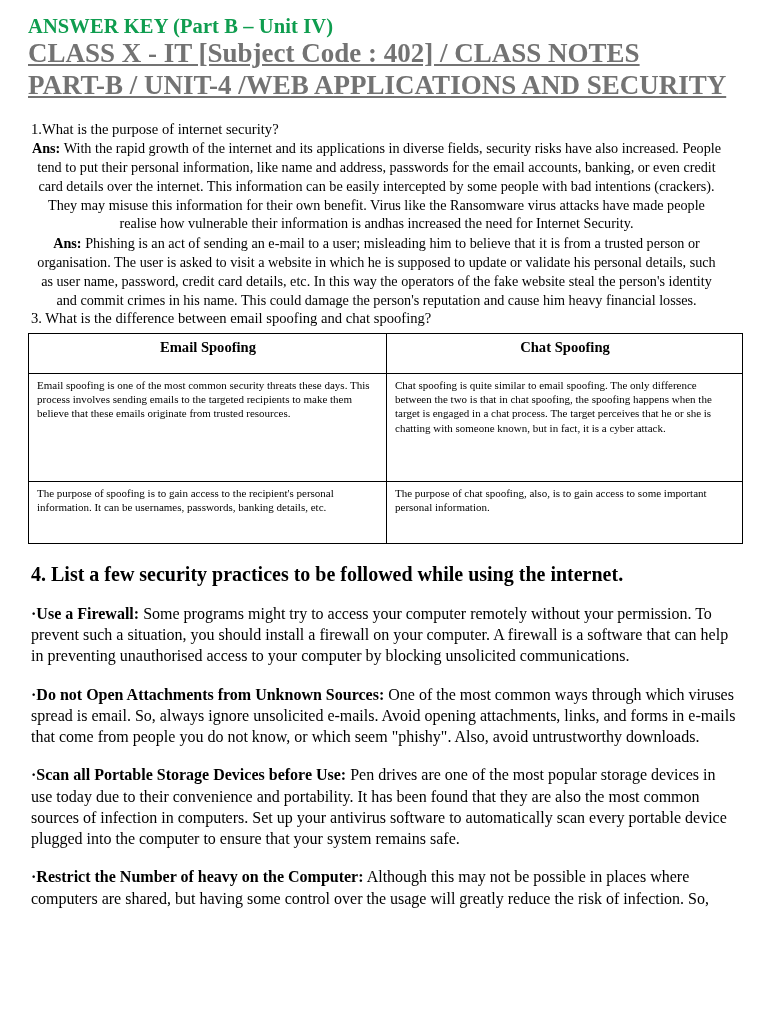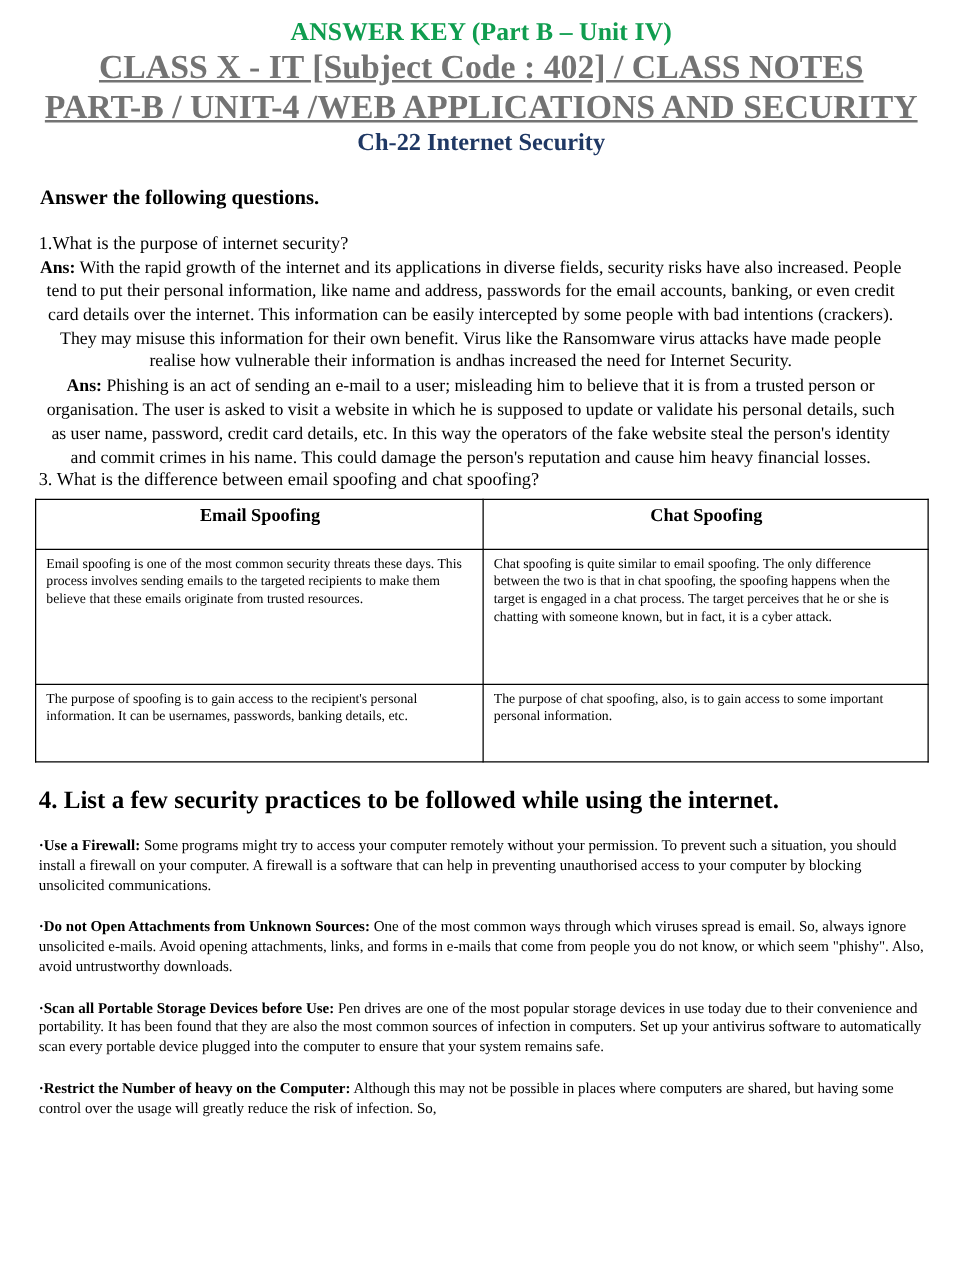--- a/index.html
+++ b/index.html
@@ -18,21 +18,20 @@
   .page {
     position: relative;
     width: 768px;
     height: 1024px;
     box-sizing: border-box;
     padding: 14px 26px 0 28px;
   }
 
   
   .title-block {
-    text-align: center;
     line-height: 1.18;
   }
   .title-green {
     font-size: 20.5px;
     font-weight: bold;
     color: #0f9d4f;
     letter-spacing: 0.1px;
   }
   .title-underline {
     font-size: 27px;
@@ -103,44 +102,42 @@
   .row-a td { height: 96px; }
   .row-b td { height: 50px; }
 
   
   .q4-heading {
     font-size: 20px;
     font-weight: bold;
     margin: 19px 0 0 3px;
   }
   .bullet-item {
-    font-size: 12px;
+    font-size: 16px;
     line-height: 1.33;
     margin: 17px 2px 0 3px;
   }
   .bullet-dot {
     font-weight: bold;
   }
   .bullet-lead {
     font-weight: bold;
   }
 </style>
 </head>
 <body>
 
 <div class="page">
 
   <div class="title-block">
     <div class="title-green">ANSWER KEY (Part B – Unit IV)</div>
     <span class="title-underline">CLASS X - IT [Subject Code : 402] / CLASS NOTES</span>
     <span class="title-underline">PART-B / UNIT-4 /WEB APPLICATIONS AND SECURITY</span>
-    <span class="title-blue">Ch-22 Internet Security</span>
   </div>
 
-  <div class="section-heading">Answer the following questions.</div>
 
   <div class="q-heading">1.What is the purpose of internet security?</div>
   <div class="para"><b> Ans:</b><span> With the rapid growth of the internet and its applications in diverse fields, security risks have also increased. People tend to put their personal information, like name and address, passwords for the email accounts, banking, or even credit card details over the internet. This information can be easily intercepted by some people with bad intentions (crackers). They may misuse this information for their own benefit. Virus like the Ransomware virus attacks have made people realise how vulnerable their information is andhas increased the need for Internet Security.</span></div>
 
   <div class="para"><b> Ans:</b><span> Phishing is an act of sending an e-mail to a user; misleading him to believe that it is from a trusted person or organisation. The user is asked to visit a website in which he is supposed to update or validate his personal details, such as user name, password, credit card details, etc. In this way the operators of the fake website steal the person's identity and commit crimes in his name. This could damage the person's reputation and cause him heavy financial losses.</span></div>
 
   <div class="q-heading tight">3. What is the difference between email spoofing and chat spoofing?</div>
 
   <table class="cmp-table">
     <colgroup>

